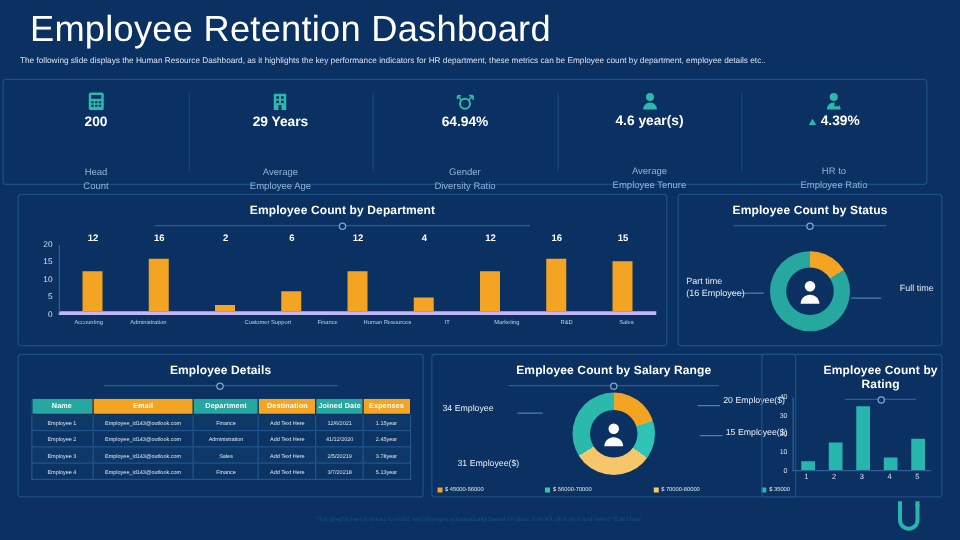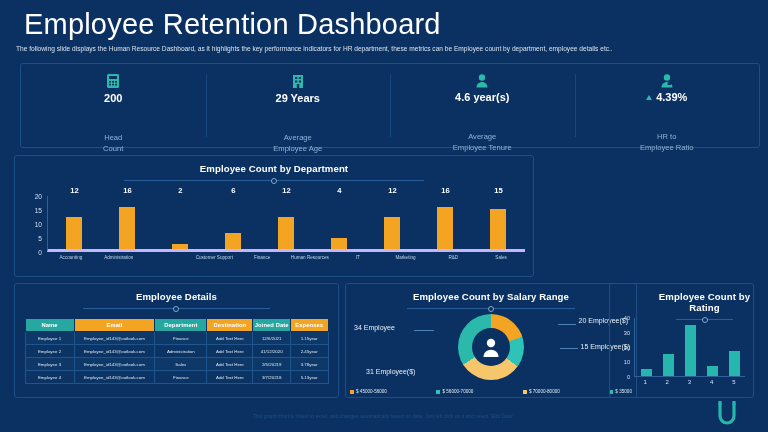--- a/index.html
+++ b/index.html
@@ -18,21 +18,21 @@
     font-size:29px; font-weight:400; letter-spacing:.2px;
     color:#ffffff;
   }
   .subtitle {
     position:absolute; left:16px; top:44px; width:740px;
     font-size:6.6px; line-height:9px; color:#d8e3f0; font-weight:400;
   }
 
   
   .kpi-panel {
-    position:absolute; left:20px; top:63px; width:740px; height:85px;
+    position:absolute; left:2px; top:63px; width:740px; height:85px;
     border:1px solid #1c4f86; border-radius:3px;
     display:flex; align-items:stretch;
   }
   .kpi {
     flex:1; position:relative;
     display:flex; flex-direction:column; align-items:center;
     padding-top:9px;
   }
   .kpi + .kpi::before{
     content:""; position:absolute; left:0; top:10px; bottom:10px;
@@ -218,20 +218,36 @@
           </svg>
       </div>
       <div class="kpi-value">29 Years</div>
       <div class="kpi-rule"></div>
       <div class="kpi-label">
         <span>Average</span><br>
         <span>Employee Age</span>
       </div>
     </div>
 
+    <div class="kpi">
+      <div class="kpi-icon">
+        <svg width="16" height="16" viewBox="0 0 16 16">
+            <circle cx="8" cy="10" r="4" fill="none" stroke="#2bb9ac" stroke-width="1.6"></circle>
+            <path d="M11 7 L14.5 3.5 M14.5 3.5 L11.2 3.5 M14.5 3.5 L14.5 6.8" stroke="#2bb9ac" stroke-width="1.4" fill="none"></path>
+            <path d="M5 7 L2 3.5" stroke="#2bb9ac" stroke-width="1.4" fill="none"></path>
+            <path d="M2 3.5 L2 6.4 M2 3.5 L4.8 3.5" stroke="#2bb9ac" stroke-width="1.2" fill="none"></path>
+          </svg>
+      </div>
+      <div class="kpi-value">64.94%</div>
+      <div class="kpi-rule"></div>
+      <div class="kpi-label">
+        <span>Gender</span><br>
+        <span>Diversity Ratio</span>
+      </div>
+    </div>
 
 
     <div class="kpi">
       <div class="kpi-icon">
         <svg width="14" height="15" viewBox="0 0 14 15">
             <circle cx="7" cy="4.5" r="3.2" fill="#2bb9ac"></circle>
             <path d="M1.5 14.5c0-3.2 2.5-5.5 5.5-5.5s5.5 2.3 5.5 5.5z" fill="#2bb9ac"></path>
           </svg>
       </div>
       <div class="kpi-value">4.6 year(s)</div>
@@ -331,20 +347,41 @@
           <div class="x-label">Finance</div>
           <div class="x-label">Human Resources</div>
           <div class="x-label">IT</div>
           <div class="x-label">Marketing</div>
           <div class="x-label">R&amp;D</div>
           <div class="x-label">Sales</div>
         </div>
     </div>
   </div>
 
+  <div class="card" id="status-card">
+    <div class="card-title">Employee Count by Status</div>
+    <div class="title-deco"></div>
+    <div class="donut-wrap">
+      <div class="leg-line" style="left:42px;top:40px;width:26px;"></div>
+      <div class="leg-line" style="right:48px;top:44px;width:24px;"></div>
+      <div class="leg-left">
+        <span>Part time</span><br>
+        <span>(16 Employee)</span>
+      </div>
+      <div class="leg-right">Full time</div>
+      <div class="donut" id="status-donut" style="background: conic-gradient(rgb(242, 164, 34) 0deg, rgb(242, 164, 34) 57.6deg, rgb(38, 168, 160) 57.6deg, rgb(38, 168, 160) 360deg);">
+        <div class="donut-hole">
+          <svg width="22" height="22" viewBox="0 0 22 22">
+              <circle cx="11" cy="7" r="4.2" fill="#ffffff"></circle>
+              <path d="M3.5 21c0-4.2 3.4-7.2 7.5-7.2s7.5 3 7.5 7.2z" fill="#ffffff"></path>
+            </svg>
+        </div>
+      </div>
+    </div>
+  </div>
 
   <div class="card" id="table-card">
     <div class="card-title">Employee Details</div>
     <div class="title-deco"></div>
     <table>
       <thead>
           <tr id="tbl-head">
             <th class="teal" style="width: 17%;">Name</th>
             <th class="orange" style="width: 28%;">Email</th>
             <th class="teal" style="width: 18%;">Department</th>

